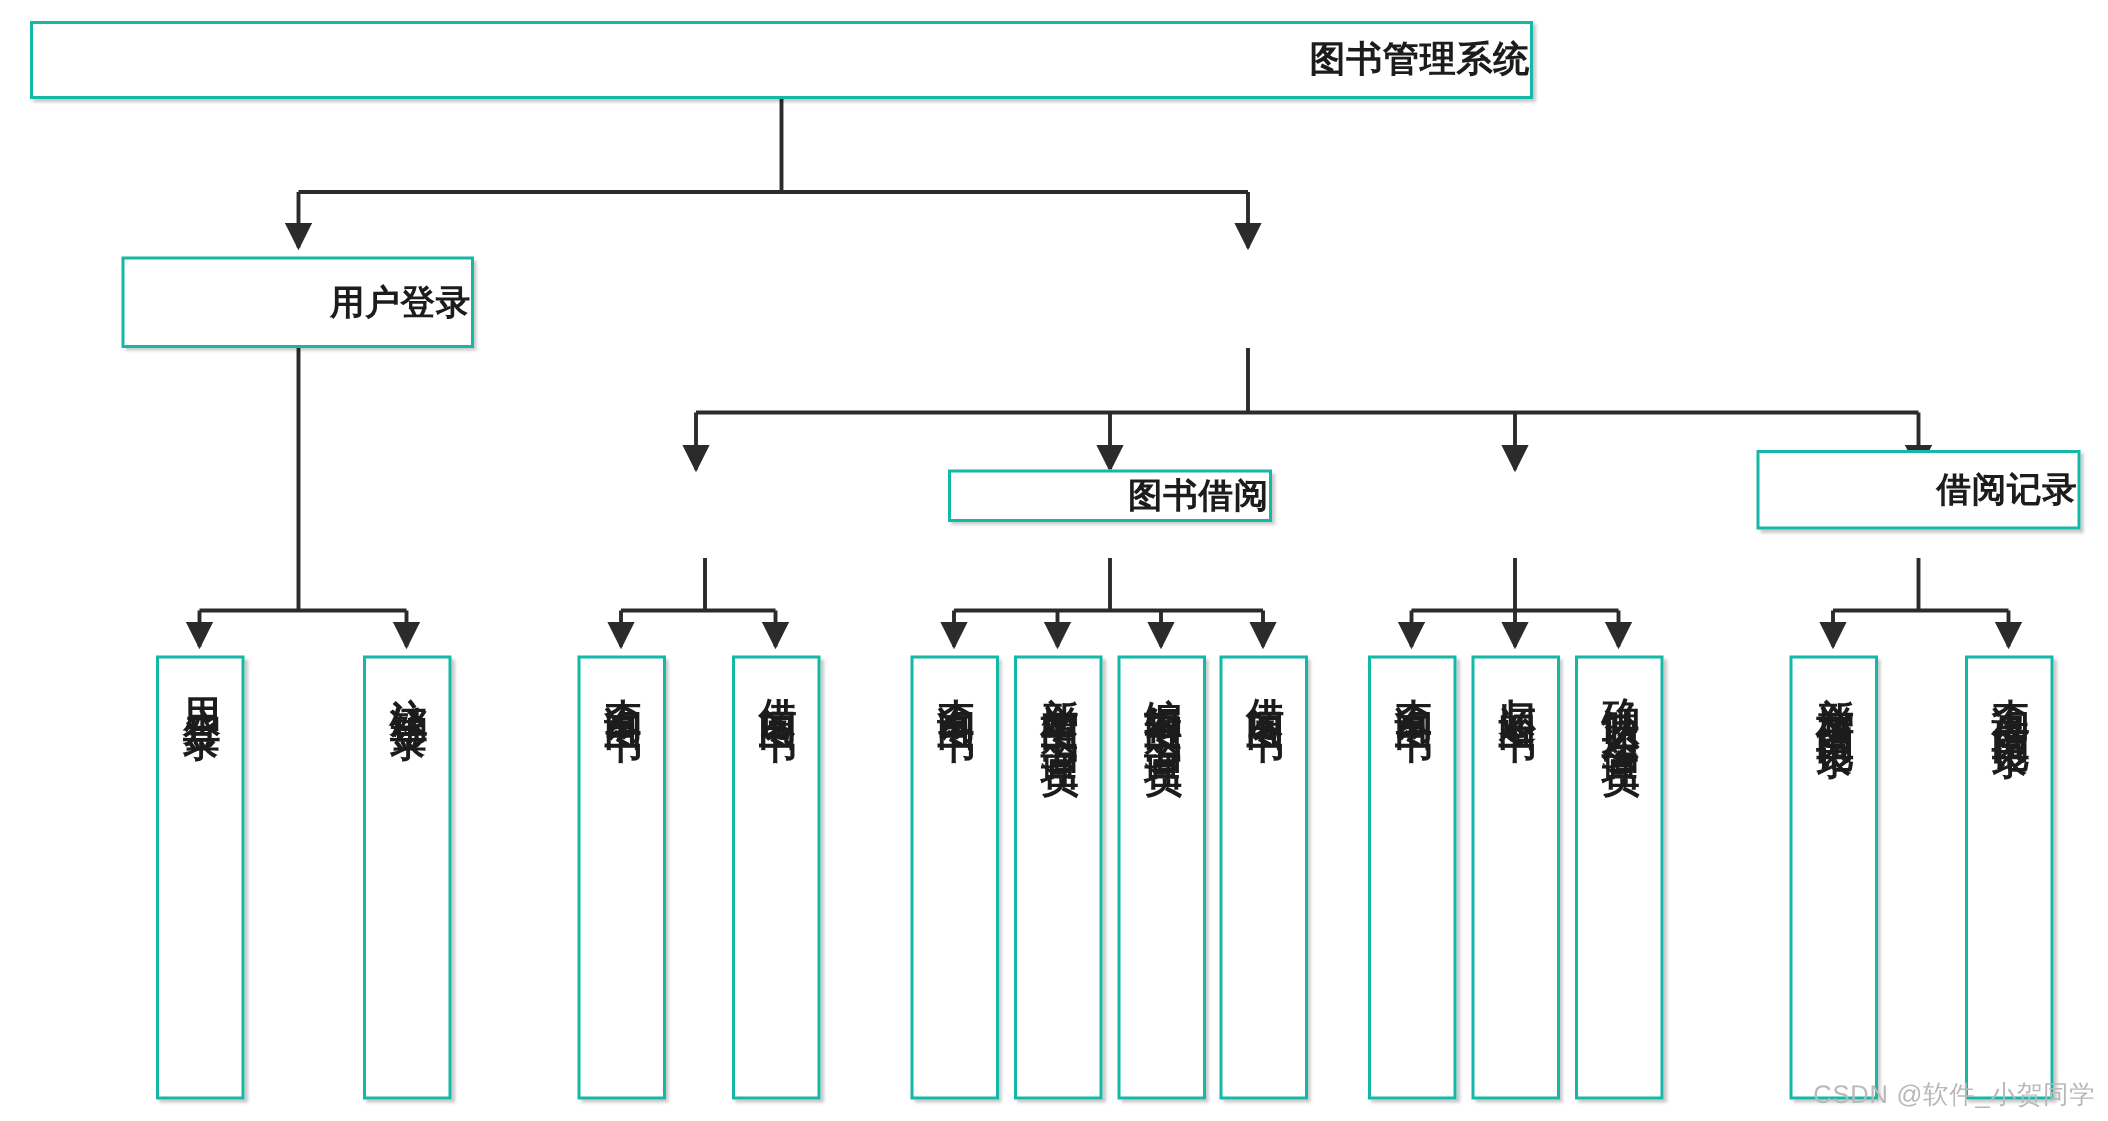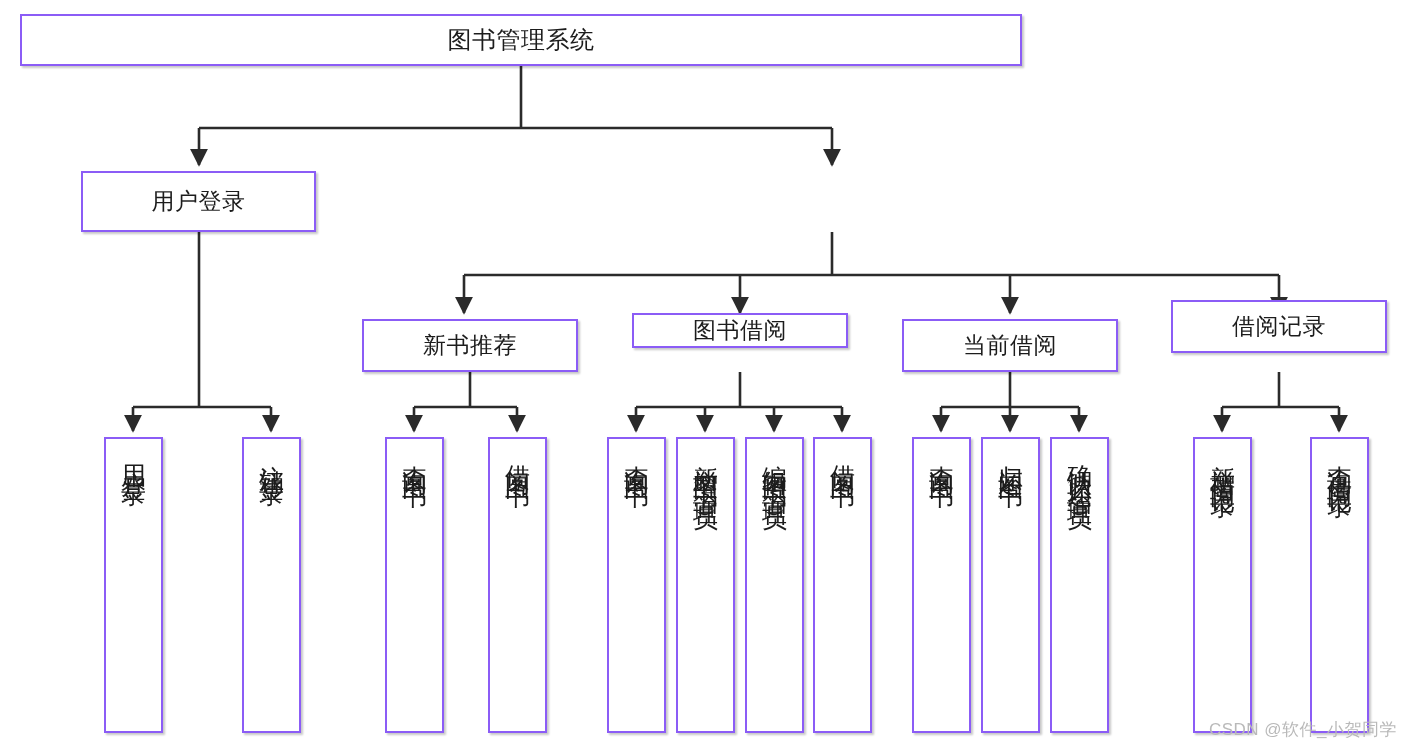--- a/index.html
+++ b/index.html
@@ -23,27 +23,28 @@
     left: 0;
     top: 0;
     width: 1405px;
     height: 747px;
     pointer-events: none;
   }
   .node {
     position: absolute;
     box-sizing: border-box;
     background: #ffffff;
-    border: 2px solid #8b5cf6;
+    border: 2px solid #14b8a6;
     box-shadow: 2px 2px 2px rgba(0,0,0,0.22);
     display: flex;
     align-items: center;
-    justify-content: center;
+    justify-content: flex-end;
     color: #1c1c1c;
     z-index: 2;
+    font-weight: bold;
   }
   .node-label {
     display: block;
     text-align: center;
     line-height: 1.18;
     letter-spacing: 0.5px;
     white-space: nowrap;
   }
   
   .node.h .node-label {
@@ -136,29 +137,23 @@
   </svg>
 
   <div class="node h root" style="left:20px; top:14px; width:1002px; height:52px;">
     <span class="node-label">图书管理系统</span>
   </div>
 
   <div class="node h" style="left:81px; top:171px; width:235px; height:61px;">
     <span class="node-label">用户登录</span>
   </div>
 
-  <div class="node h" style="left:362px; top:319px; width:216px; height:53px;">
-    <span class="node-label">新书推荐</span>
-  </div>
   <div class="node h" style="left:632px; top:313px; width:216px; height:35px;">
     <span class="node-label">图书借阅</span>
   </div>
-  <div class="node h" style="left:902px; top:319px; width:216px; height:53px;">
-    <span class="node-label">当前借阅</span>
-  </div>
   <div class="node h" style="left:1171px; top:300px; width:216px; height:53px;">
     <span class="node-label">借阅记录</span>
   </div>
 
   <div class="node v" style="left:104px; top:437px; width:59px; height:296px;">
     <span class="node-label">用户登录</span>
   </div>
   <div class="node v" style="left:242px; top:437px; width:59px; height:296px;">
     <span class="node-label">注销登录</span>
   </div>

